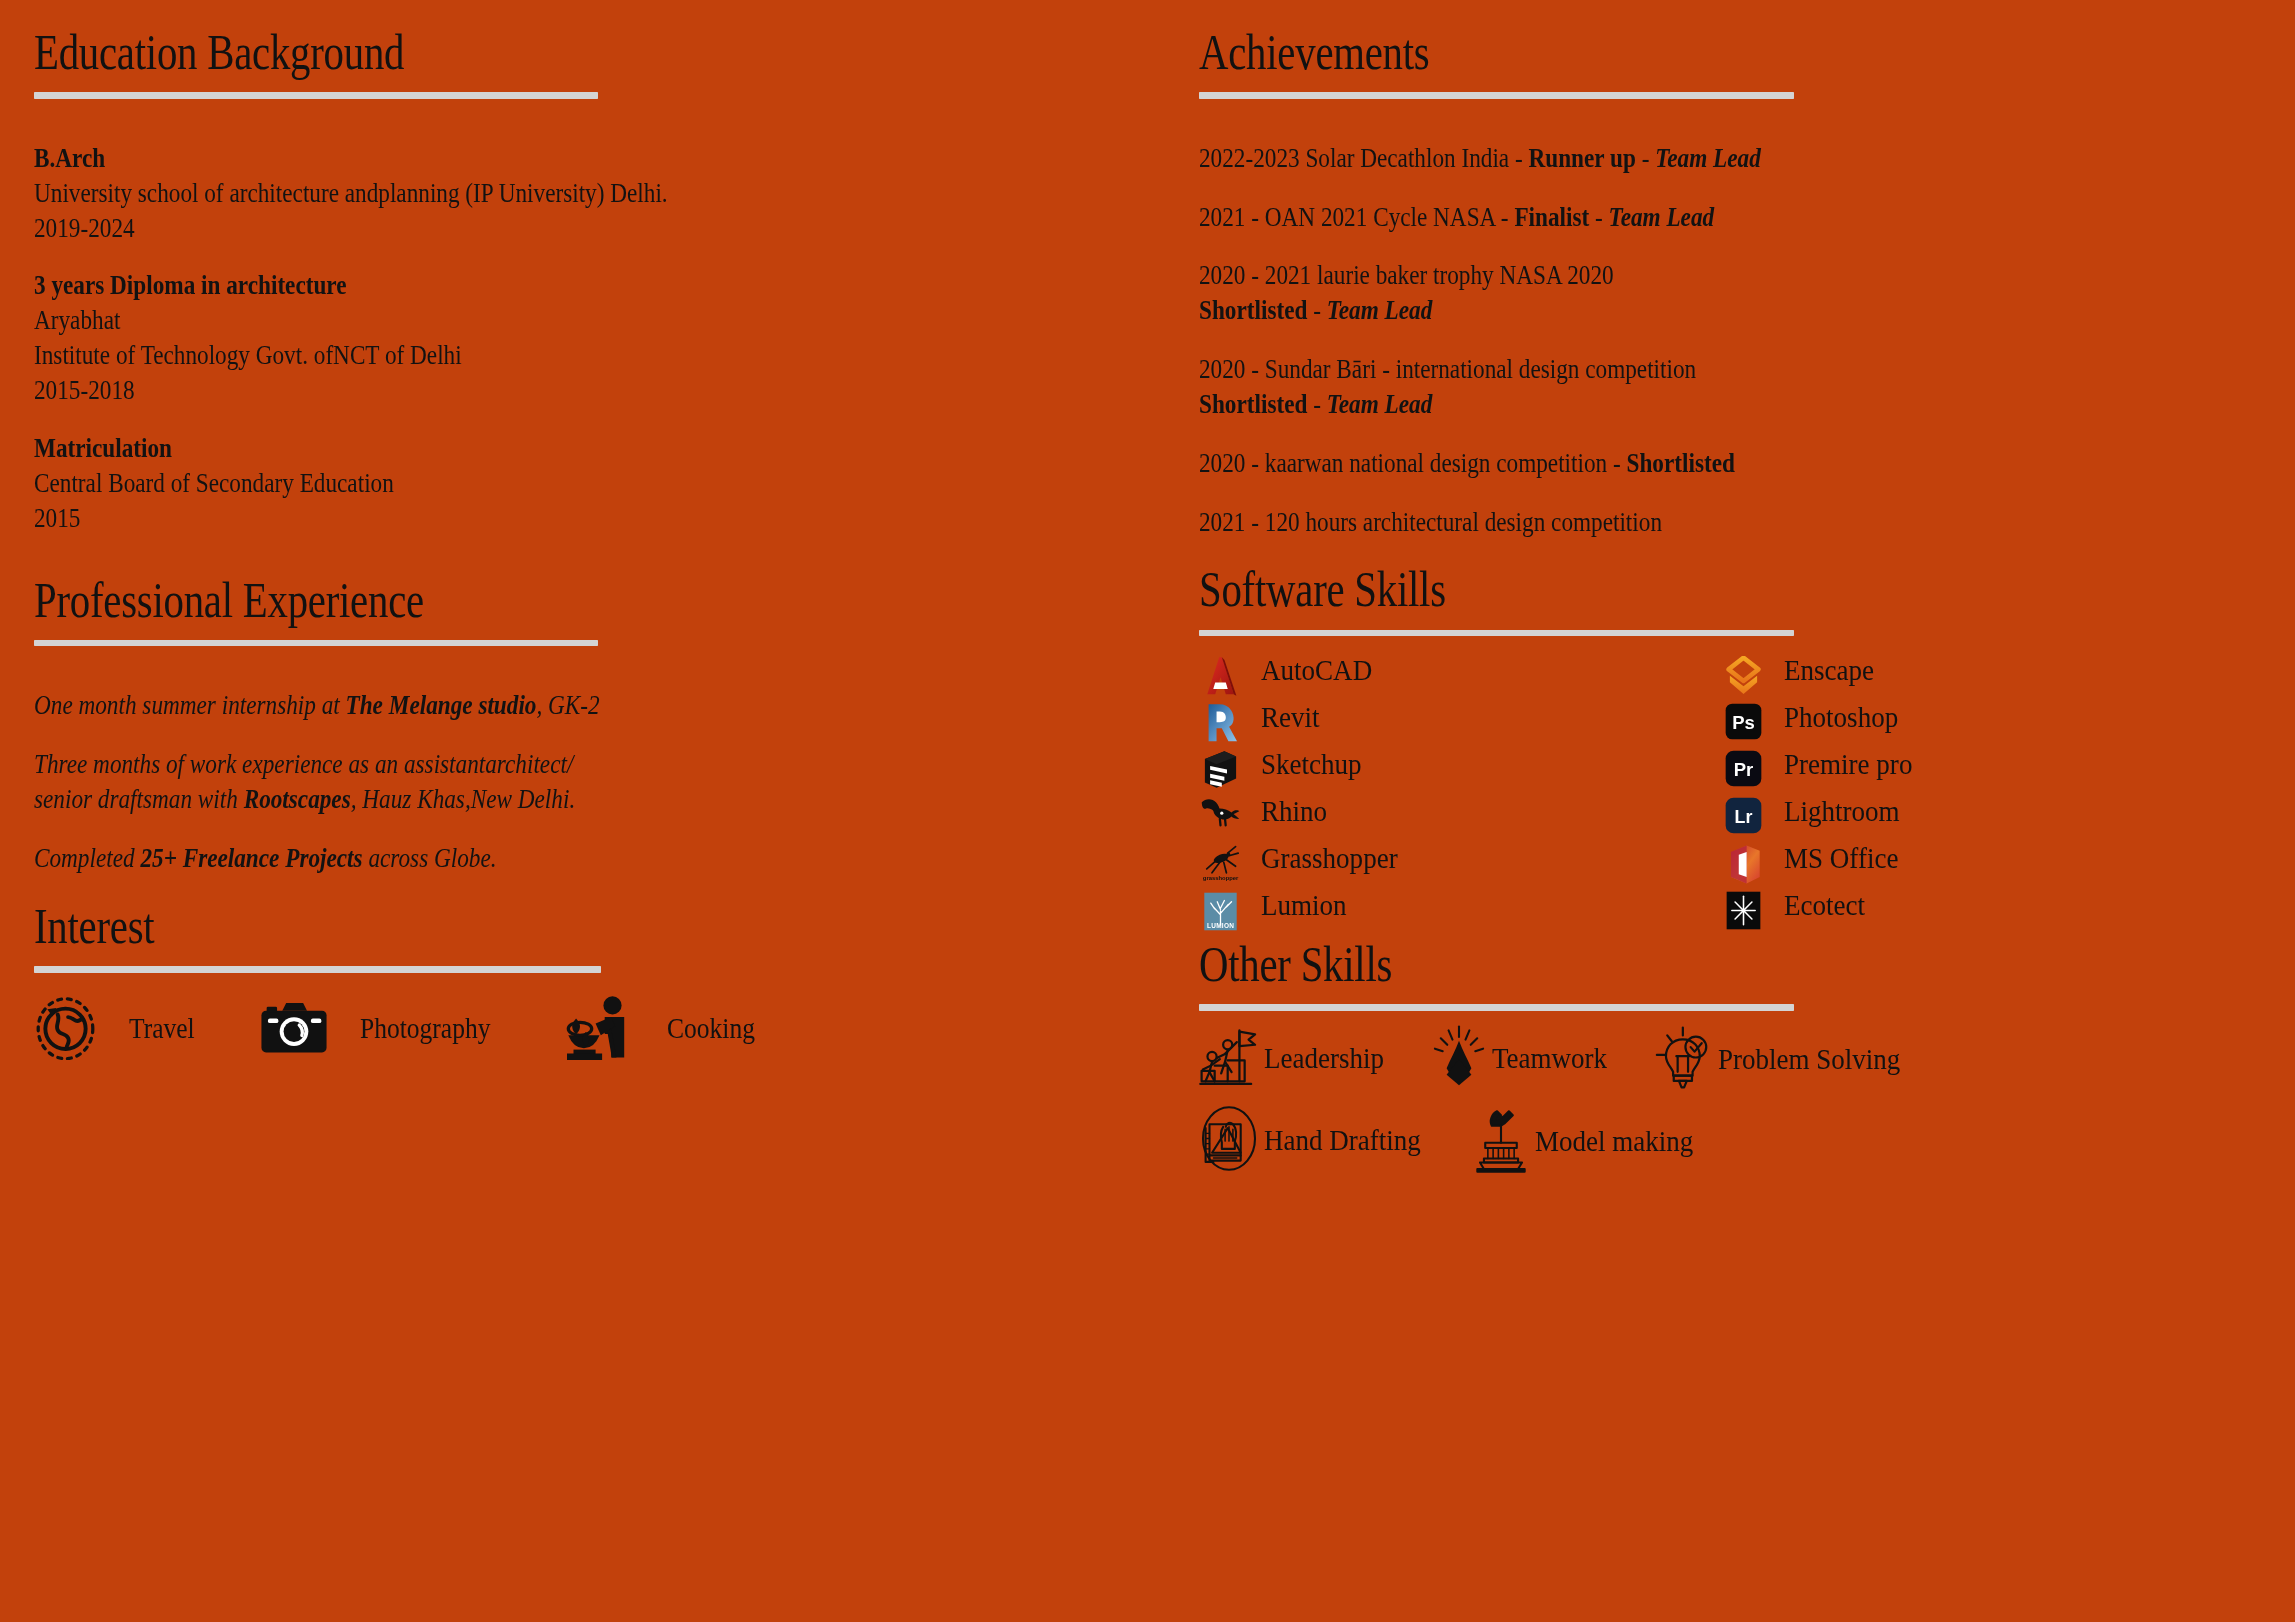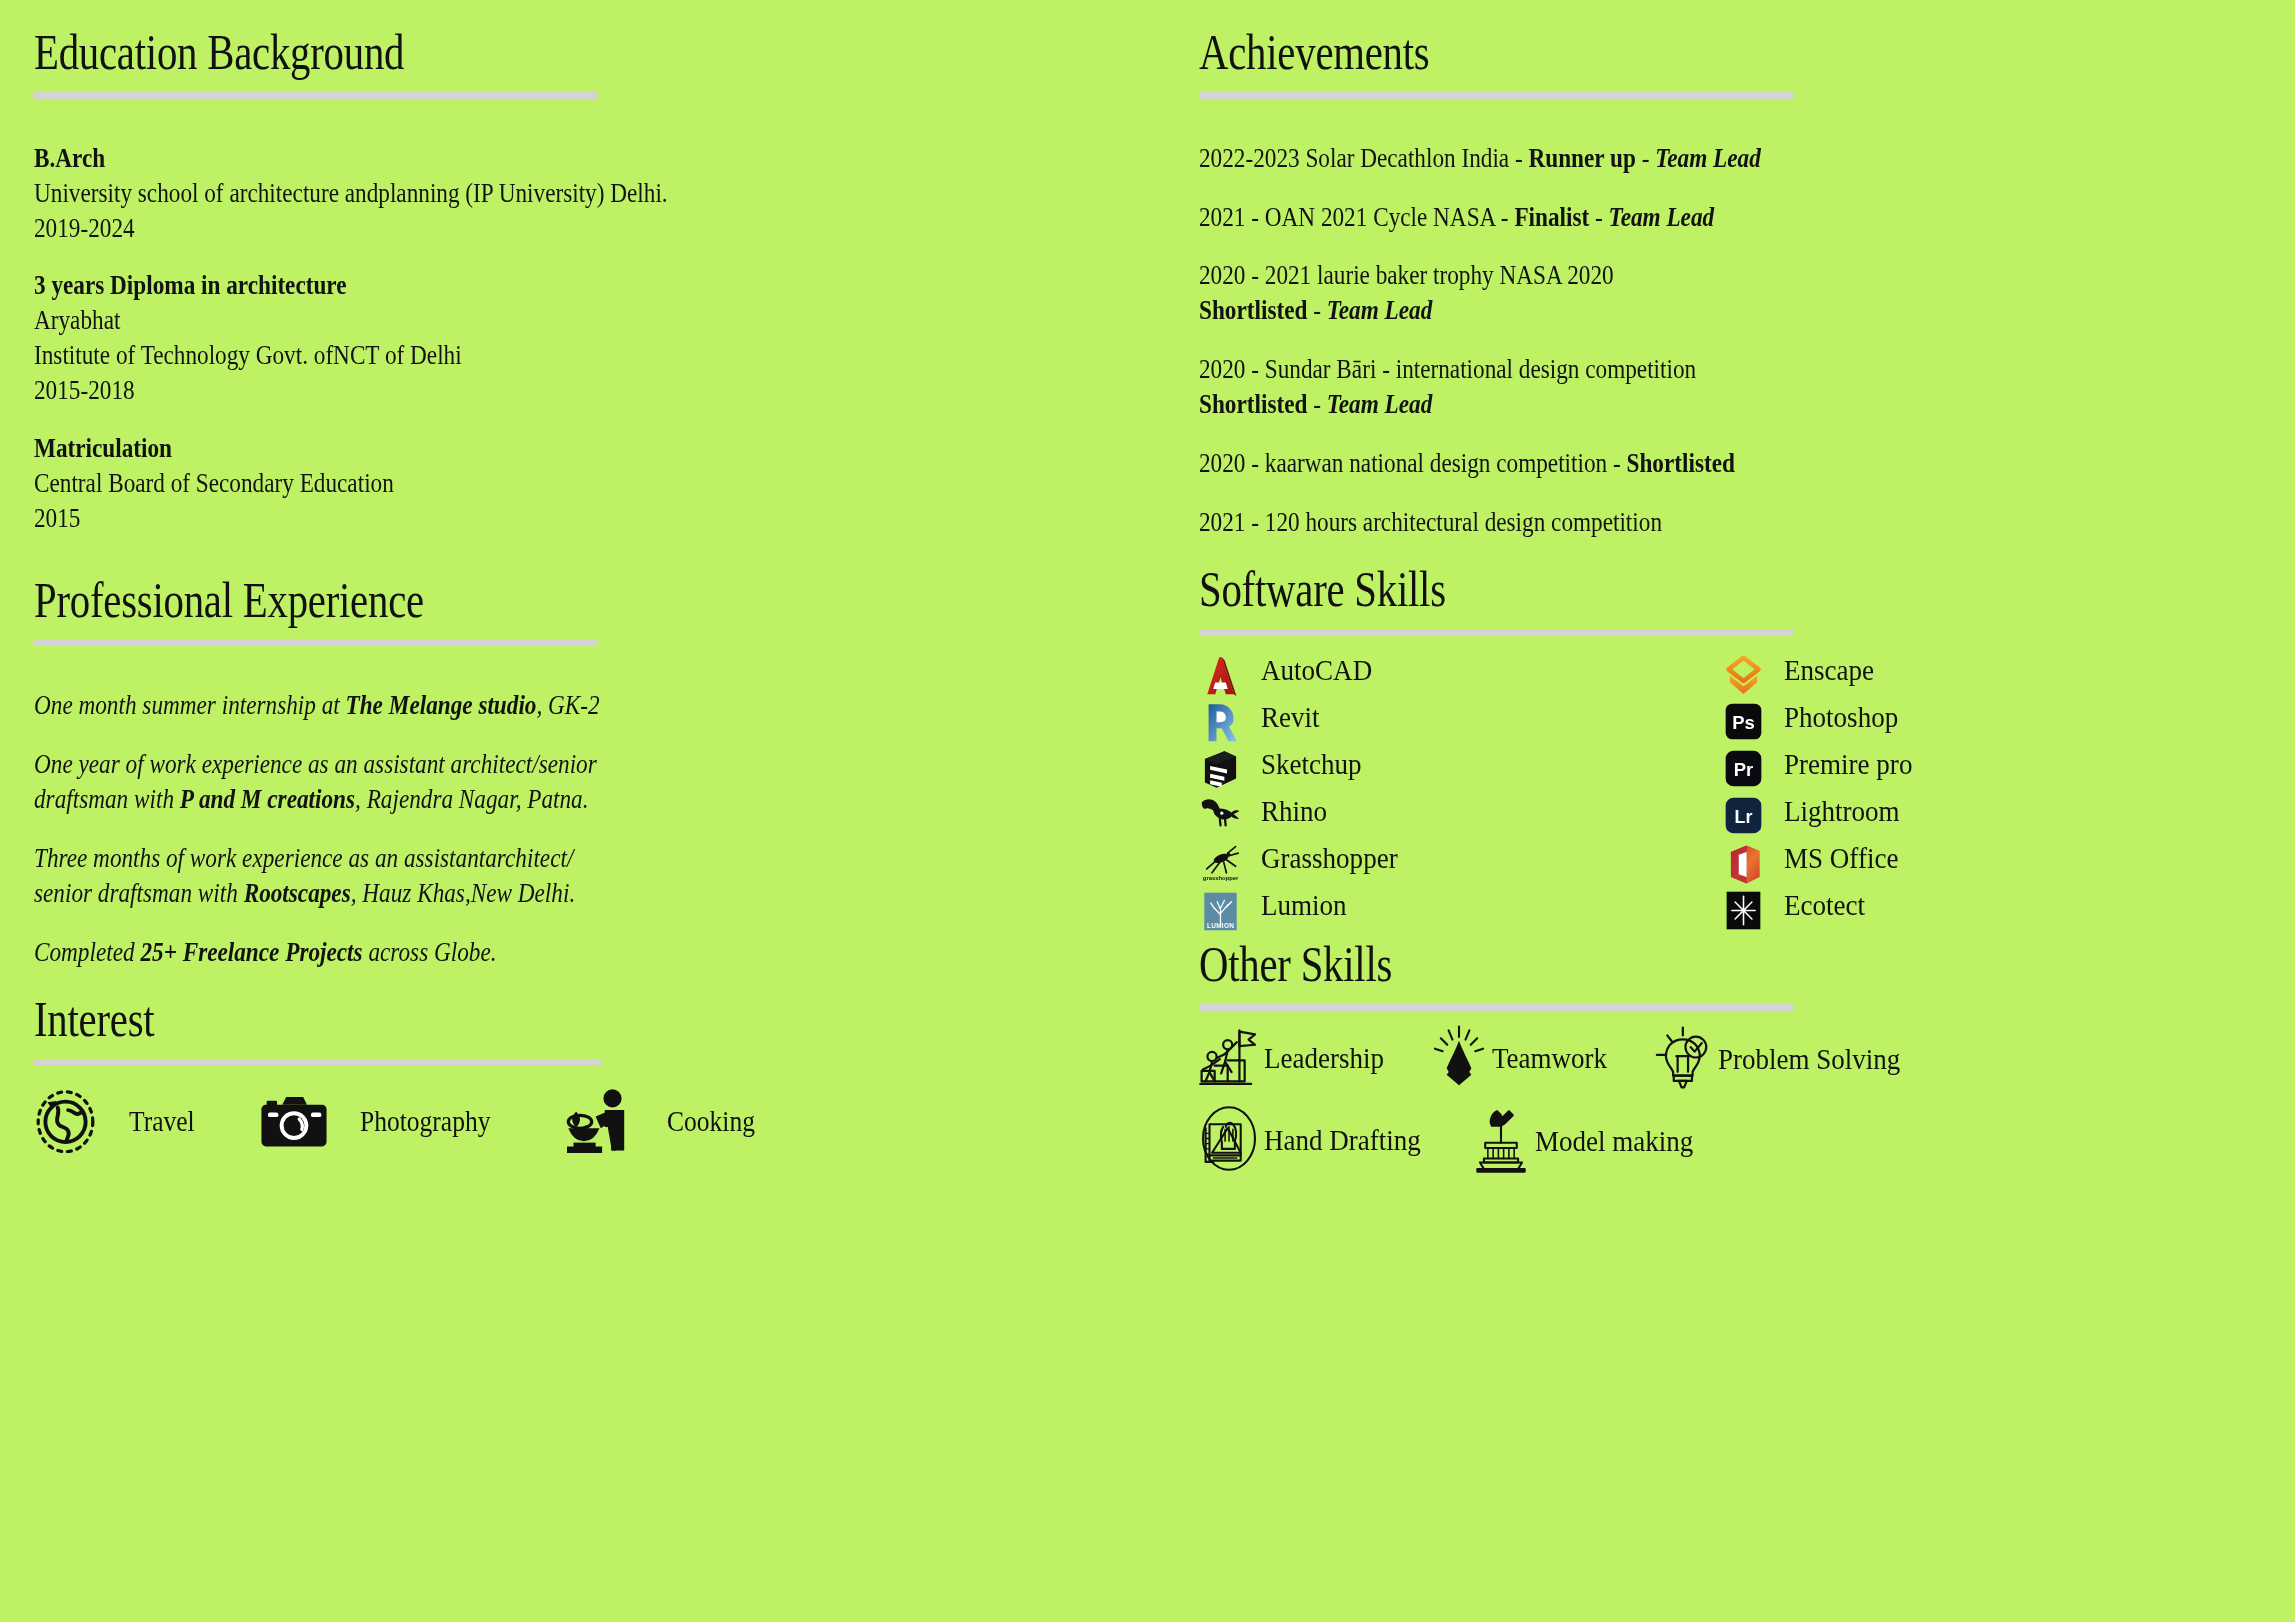--- a/index.html
+++ b/index.html
@@ -8,21 +8,21 @@
     height: 1623px;
     background: #ffffff;
     font-family: "Liberation Serif", "DejaVu Serif", serif;
     color: #111111;
     overflow: hidden;
   }
   .page {
     position: relative;
     width: 2295px;
     height: 1623px;
-    background: #bef264;
+    background: #c2410c;
     display: flex;
   }
   .col-left {
     width: 1171px;
     padding: 26px 0 0 34px;
     position: relative;
   }
   .col-right {
     width: 1124px;
     padding: 26px 0 0 27.5px;
@@ -187,24 +187,20 @@
       <div class="sec-head">Professional Experience</div>
       <div class="rule w-left"></div>
       <div class="sp-lg"></div>
 
       <div>
 
         <div class="exp-item">
           <div class="body-txt"><span>One month summer internship at </span><span class="b">The Melange studio</span><span>, GK-2</span></div>
         </div>
 
-        <div class="exp-item">
-          <div class="body-txt">One year of work experience as an assistant architect/senior</div>
-          <div class="body-txt"><span>draftsman with </span><span class="b">P and M creations</span><span>, Rajendra Nagar, Patna.</span></div>
-        </div>
 
         <div class="exp-item">
           <div class="body-txt">Three months of work experience as an assistantarchitect/</div>
           <div class="body-txt"><span>senior draftsman with </span><span class="b">Rootscapes</span><span>, Hauz Khas,New Delhi.</span></div>
         </div>
 
         <div class="exp-item">
           <div class="body-txt"><span>Completed </span><span class="b">25+ Freelance Projects</span><span> across Globe.</span></div>
         </div>
 

